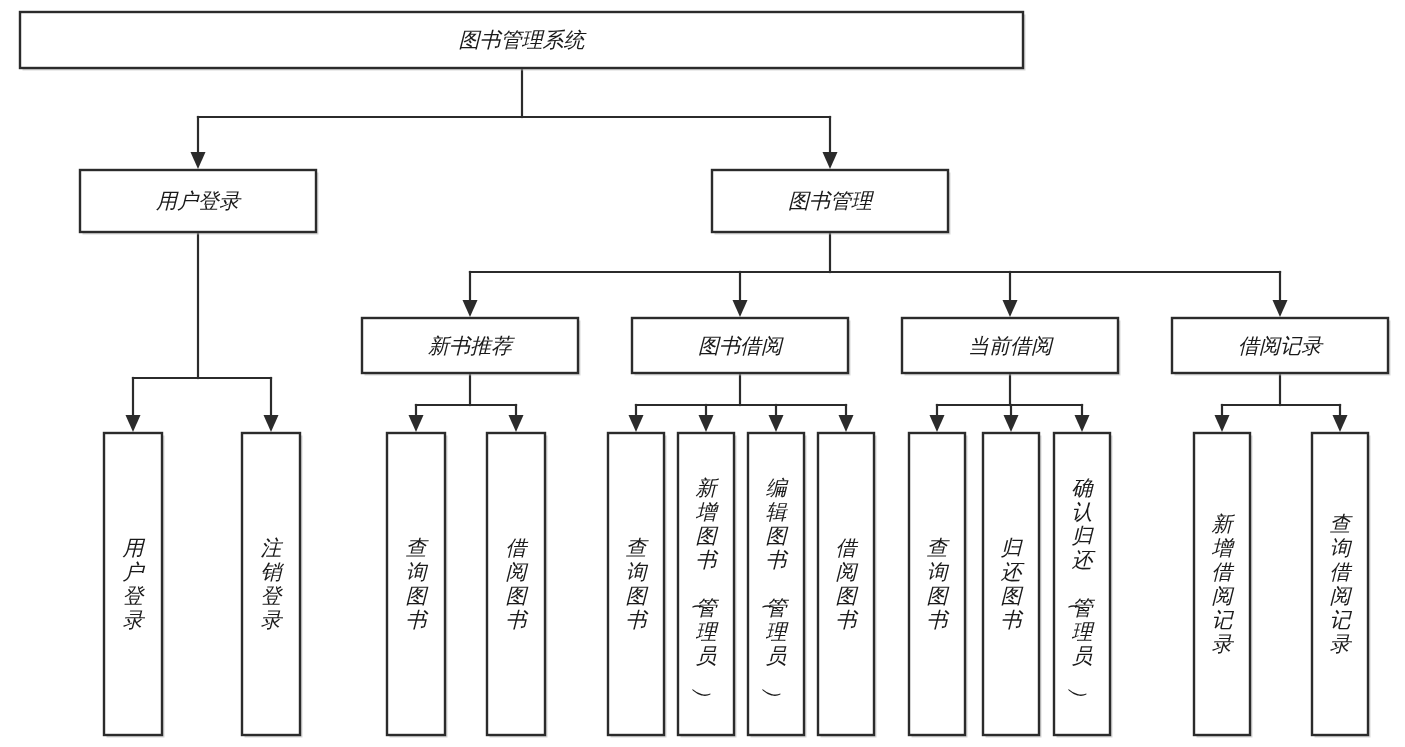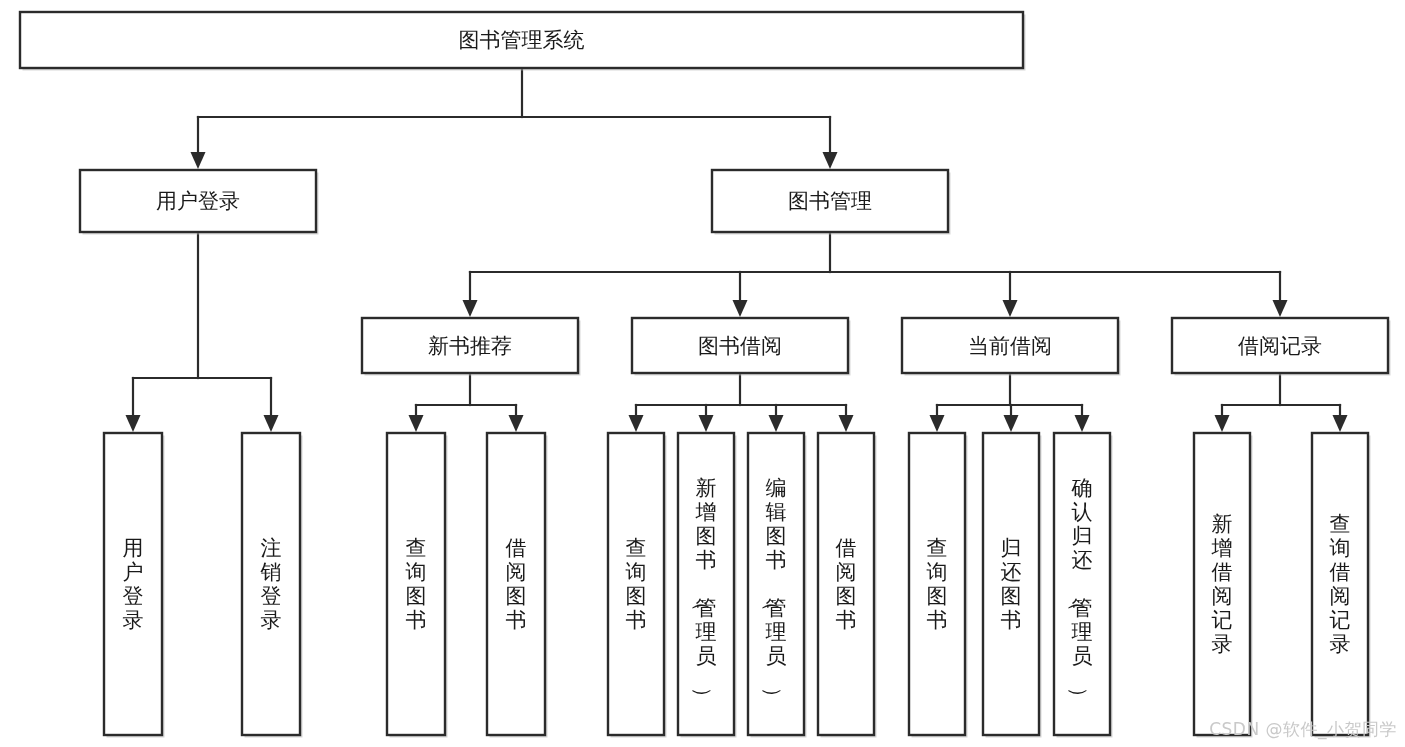--- a/index.html
+++ b/index.html
@@ -13,20 +13,21 @@
     height: 747px;
     overflow: hidden;
     font-family: "DejaVu Sans", "Liberation Sans", sans-serif;
     position: relative;
   }
   #diagram-root {
     position: relative;
     width: 1405px;
     height: 747px;
     background: #ffffff;
+    font-style: italic;
   }
   svg#chart-svg {
     position: absolute;
     left: 0;
     top: 0;
     width: 1405px;
     height: 747px;
     display: block;
   }
   .node-box {
@@ -242,14 +243,13 @@
           <rect x="1194" y="433" width="56" height="302" class="node-box"></rect>
           <text x="1222" class="node-label-v"><tspan x="1222" y="530.72">新</tspan><tspan x="1222" y="554.72">增</tspan><tspan x="1222" y="578.72">借</tspan><tspan x="1222" y="602.72">阅</tspan><tspan x="1222" y="626.72">记</tspan><tspan x="1222" y="650.72">录</tspan></text>
         </g>
         <g>
           <rect x="1314.5" y="435.5" width="56" height="302" class="node-box-shadow"></rect>
           <rect x="1312" y="433" width="56" height="302" class="node-box"></rect>
           <text x="1340" class="node-label-v"><tspan x="1340" y="530.72">查</tspan><tspan x="1340" y="554.72">询</tspan><tspan x="1340" y="578.72">借</tspan><tspan x="1340" y="602.72">阅</tspan><tspan x="1340" y="626.72">记</tspan><tspan x="1340" y="650.72">录</tspan></text>
         </g>
       </g>
   </svg>
-  <div class="watermark-text">CSDN @软件_小贺同学</div>
 </div>
 
 </body></html>

